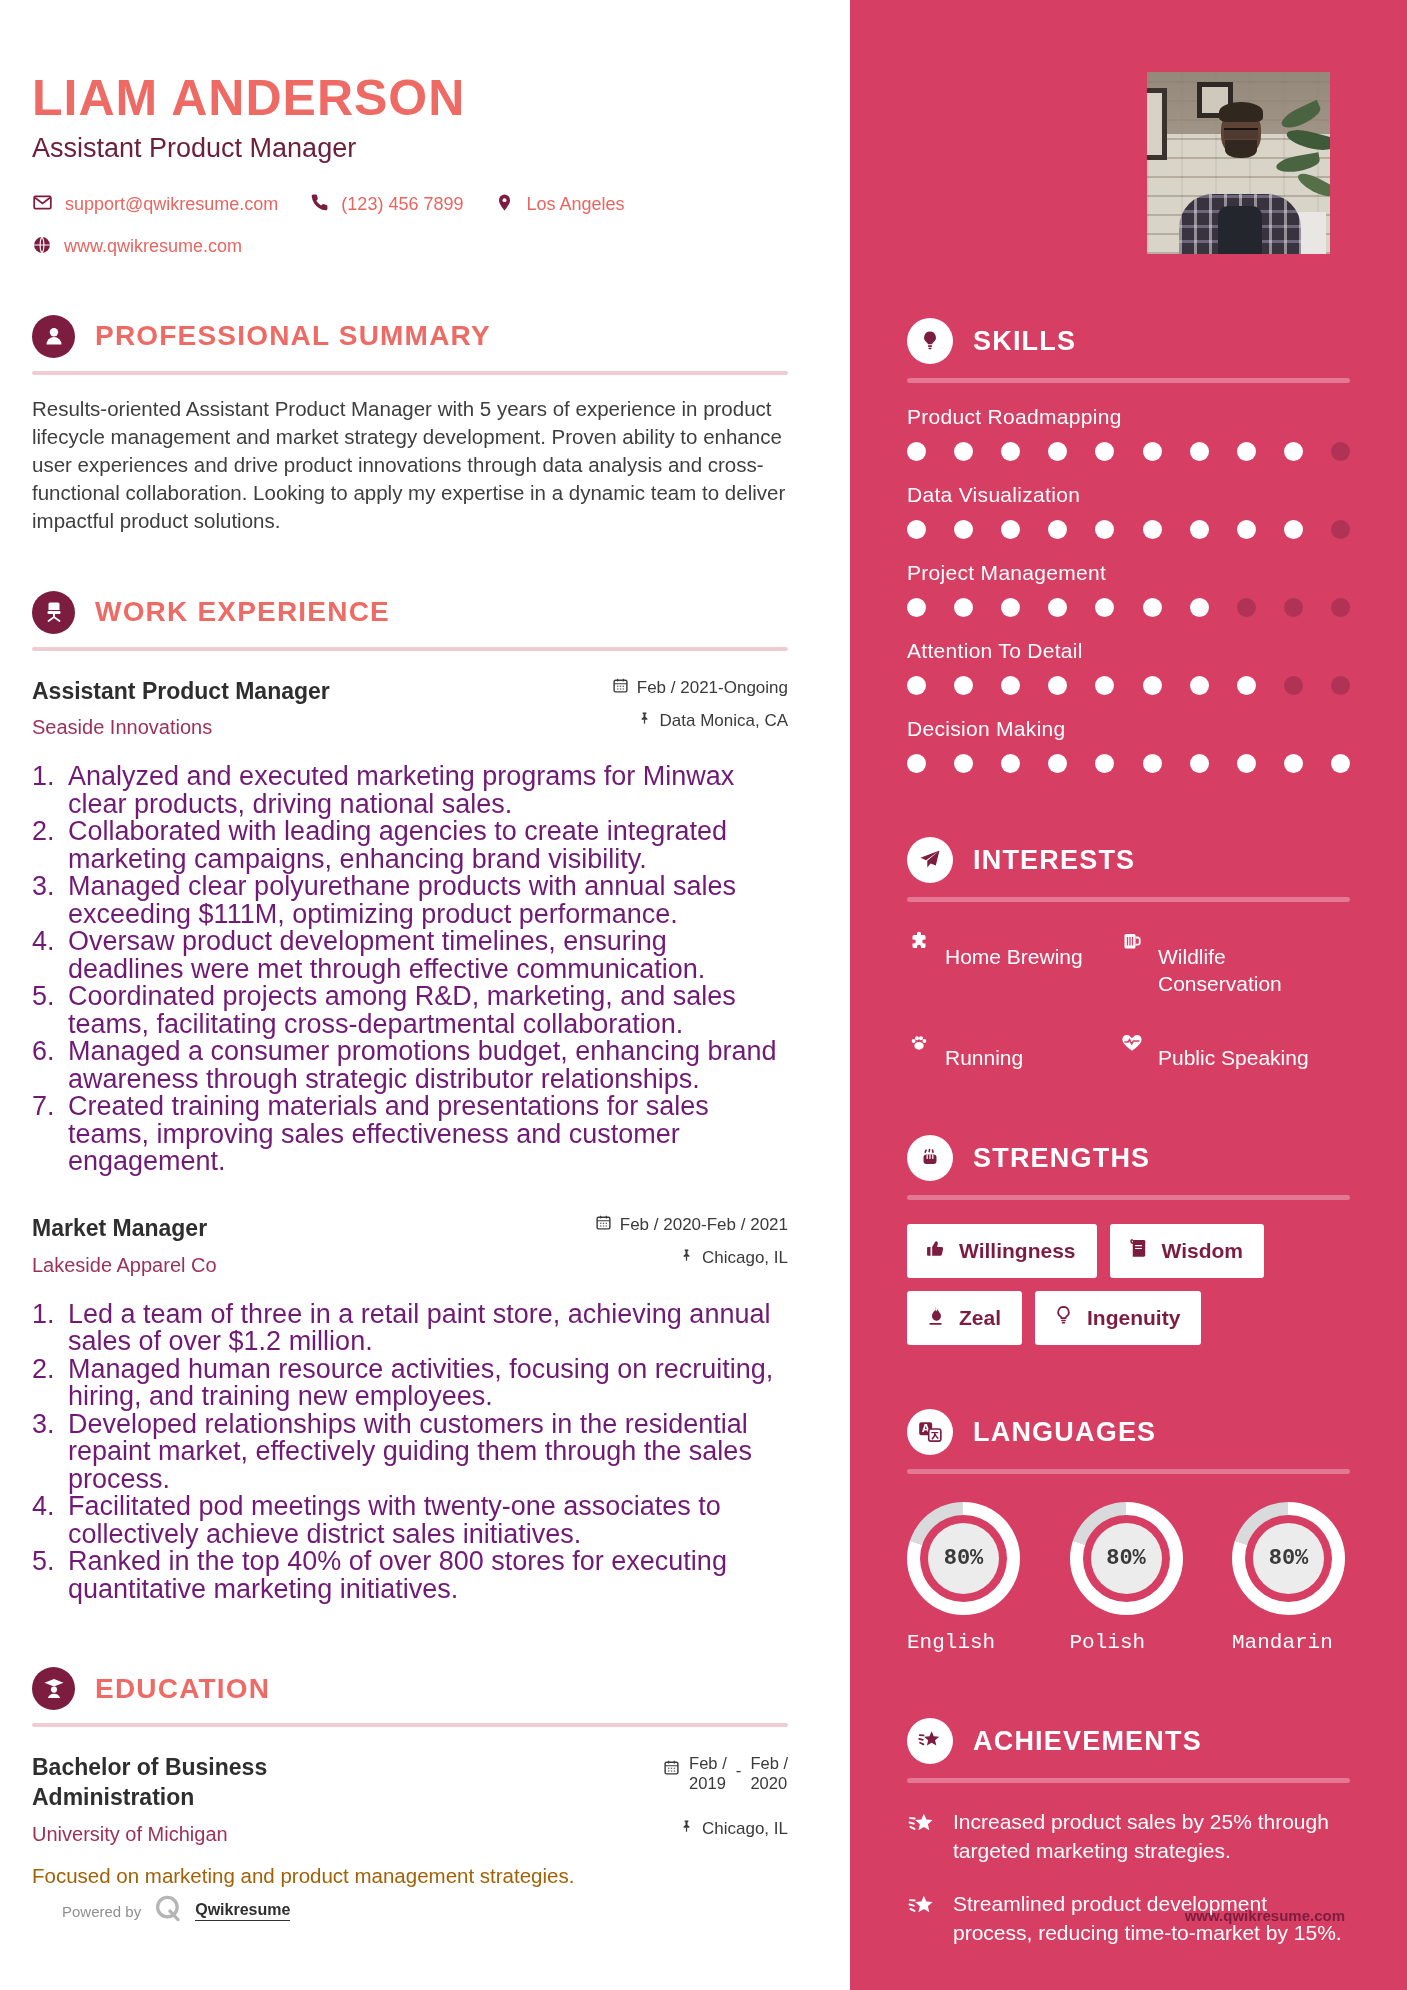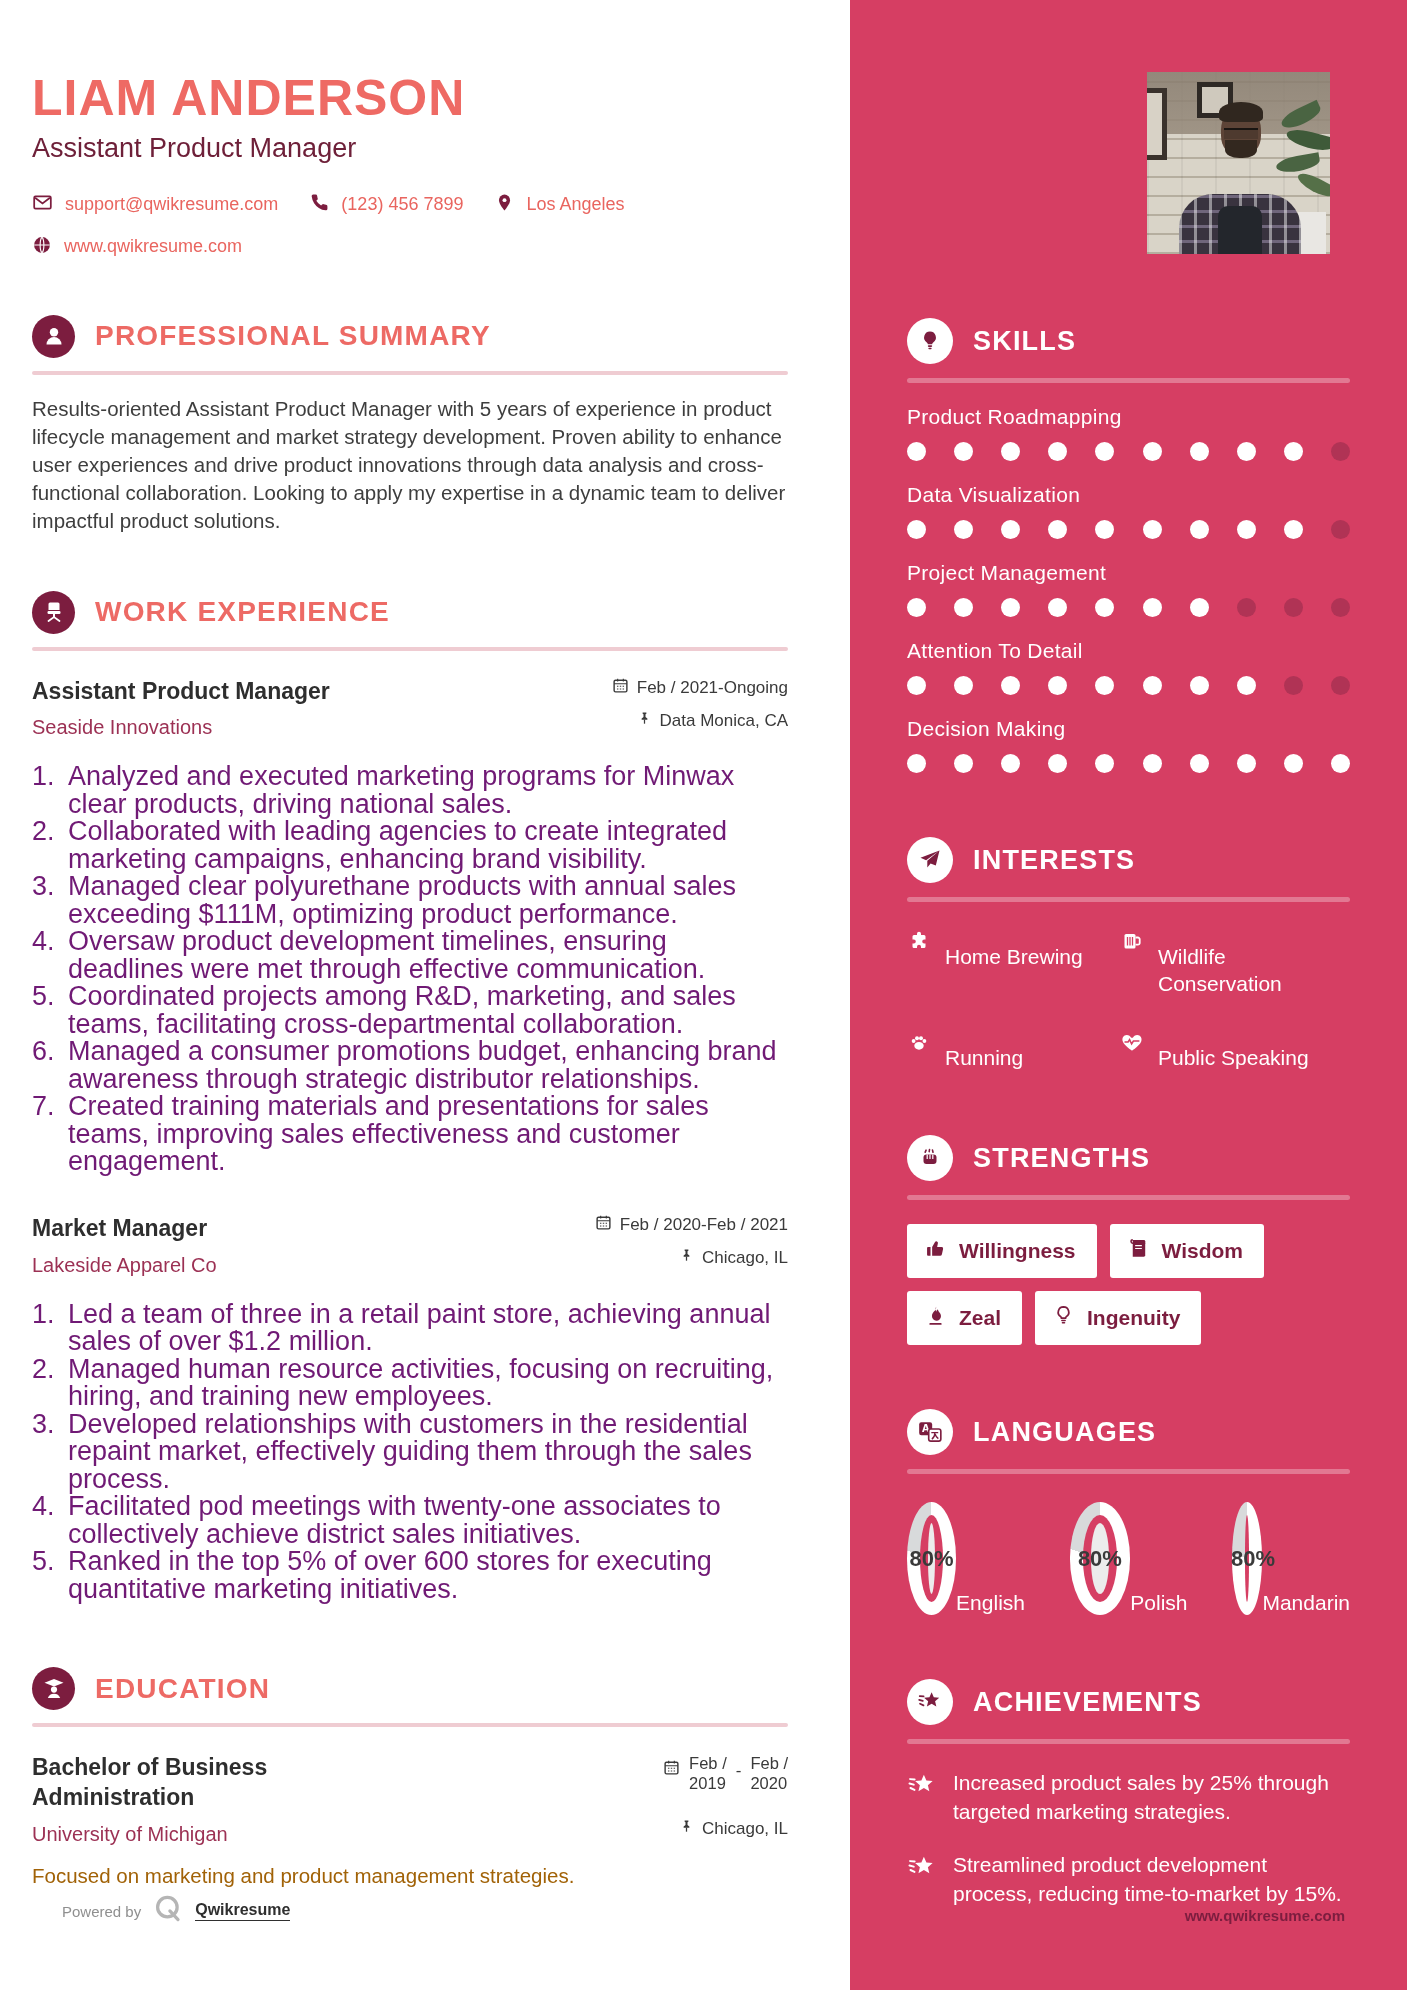--- a/index.html
+++ b/index.html
@@ -85,21 +85,21 @@
 
   .int-grid{display:grid;grid-template-columns:213px 1fr;row-gap:32px;margin-top:26px;}
   .int{display:flex;gap:14px;align-items:flex-start;}
   .int svg{flex:0 0 auto;margin-top:1px;}
   .int-label{font-size:21px;line-height:27px;margin-top:15px;}
 
   .chips{display:flex;flex-wrap:wrap;gap:13px;margin-top:24px;}
   .chip{display:inline-flex;align-items:center;gap:12px;background:#fff;color:#7c1d3f;font-size:21px;font-weight:600;padding:13px 21px 13px 17px;border-radius:3px;}
 
   .langs{display:flex;justify-content:space-between;margin-top:28px;}
-  .lang{display:flex;flex-direction:row;align-items:flex-end;width:118px;}
+  .lang{display:flex;flex-direction:column;align-items:flex-start;width:118px;font-family:Liberation Mono, monospace;}
   .donut{width:113px;height:113px;border-radius:50%;position:relative;}
   .donut::after{content:"";position:absolute;inset:13px;border-radius:50%;background:#d63e63;z-index:0;}
   .donut-inner{position:absolute;inset:21px;border-radius:50%;background:#ececec;display:flex;align-items:center;justify-content:center;font-size:22px;font-weight:700;color:#3a3a3a;z-index:1;}
   .lang-label{font-size:21px;margin-top:16px;}
 
   .ach{display:flex;gap:16px;margin-top:24px;align-items:flex-start;}
   .ach svg{flex:0 0 auto;margin-top:3px;}
   .ach-text{font-size:21px;line-height:29px;}
 
   .side-url{position:absolute;right:62px;bottom:66px;font-size:15px;font-weight:700;color:#7c1d3f;}
@@ -229,21 +229,21 @@
                   </svg></span>
               <span>Chicago, IL</span>
             </div>
           </div>
         </div>
         <ol class="blist">
           <li>Led a team of three in a retail paint store, achieving annual sales of over $1.2 million.</li>
           <li>Managed human resource activities, focusing on recruiting, hiring, and training new employees.</li>
           <li>Developed relationships with customers in the residential repaint market, effectively guiding them through the sales process.</li>
           <li>Facilitated pod meetings with twenty-one associates to collectively achieve district sales initiatives.</li>
-          <li>Ranked in the top 5% of over 600 stores for executing quantitative marketing initiatives.</li>
+          <li>Ranked in the top 40% of over 800 stores for executing quantitative marketing initiatives.</li>
         </ol>
       </div>
     </div>
 
     <div class="sec" style="margin-top:64px;">
       <div class="sec-head">
         <span class="sec-circle">
             <svg width="24" height="24" viewBox="0 0 24 24">
               <path d="M12 2L2.5 5.8 12 9.6l9.5-3.8z" fill="#fff"></path>
               <circle cx="12" cy="12.6" r="3.1" fill="#fff"></circle>

